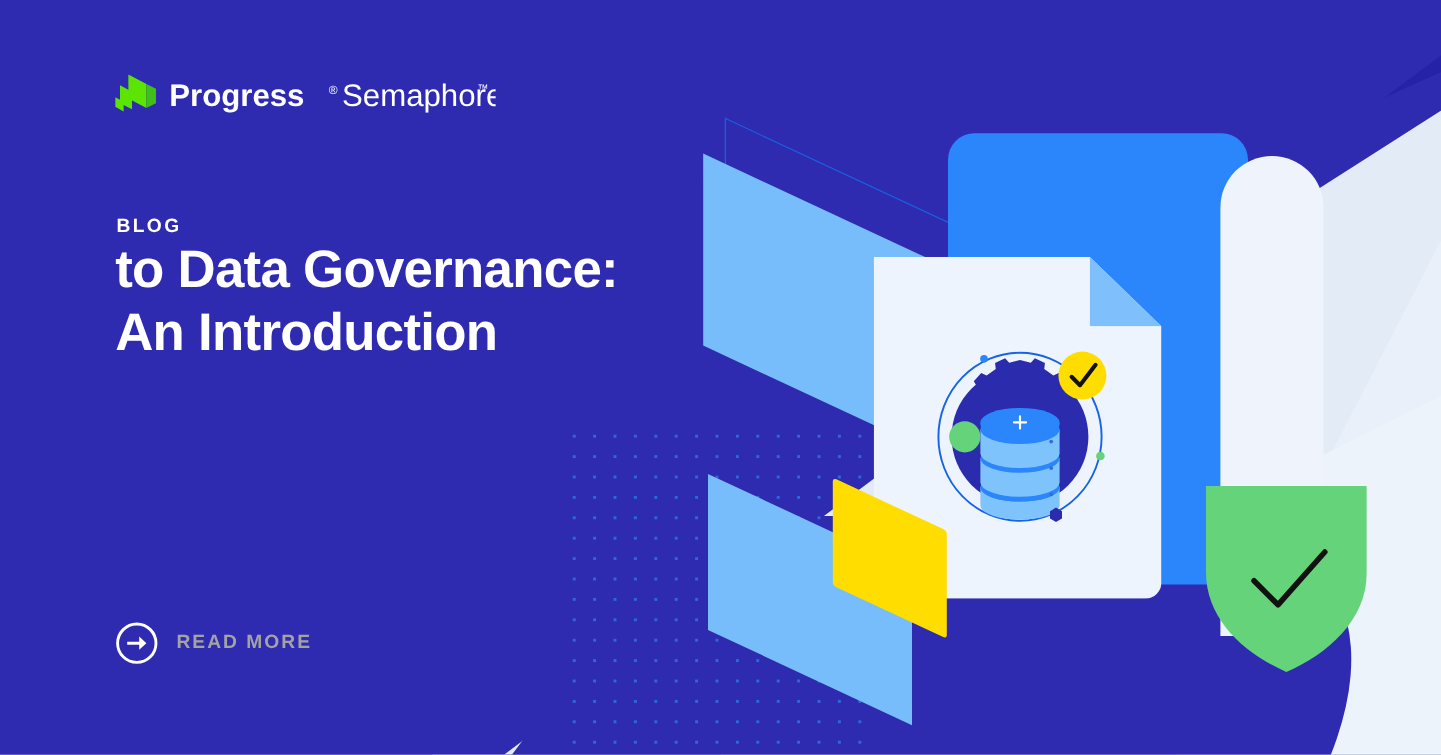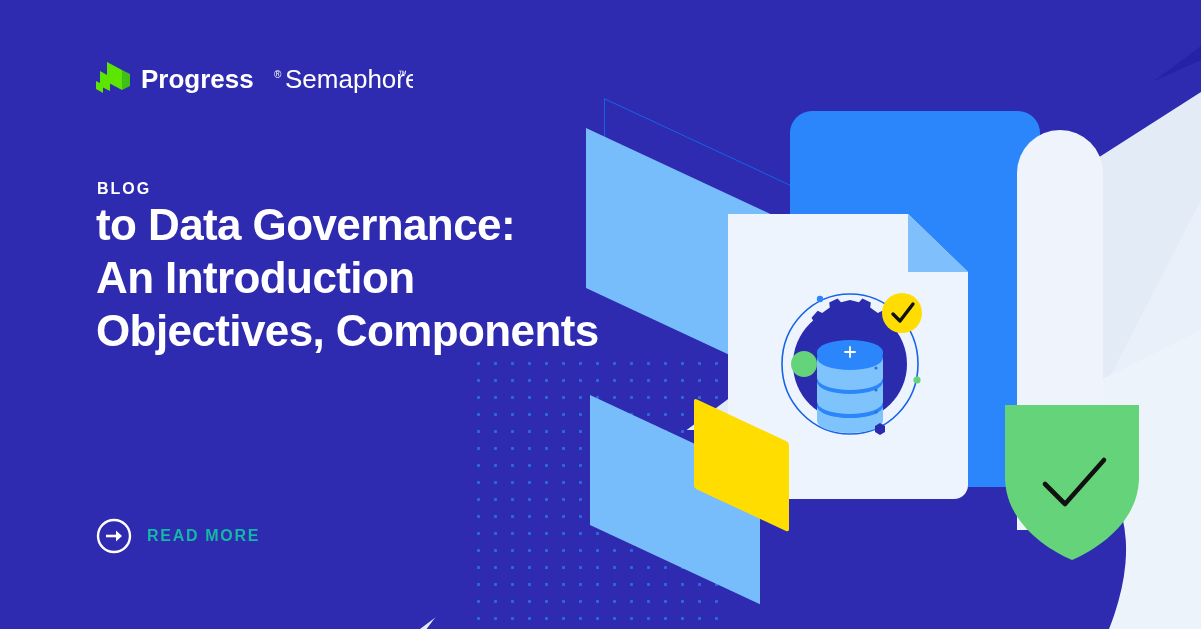--- a/index.html
+++ b/index.html
@@ -147,21 +147,21 @@
     color:#FFFFFF;
     font-size:44px;
     font-weight:bold;
     line-height:53px;
     letter-spacing:-0.6px;
   }
   #headline .line { display:block; white-space:nowrap; }
 
   #cta { position:absolute; left:0px; top:518px; display:flex; align-items:center; gap:15px; cursor:pointer; }
   #cta-icon { width:36px; height:36px; display:block; }
-  #cta-label { color:#14b8a6; font-size:16px; font-weight:bold; letter-spacing:1.7px; }
+  #cta-label { color:#a3a3a3; font-size:16px; font-weight:bold; letter-spacing:1.7px; }
 </style>
 </head>
 <body>
 
 <div id="banner">
 
   <div class="bg-layer" id="bg-pale-diag"></div>
   <div class="bg-layer" id="bg-pale-diag-3"></div>
   <div class="bg-layer" id="bg-pale-diag-2"></div>
   <div class="bg-layer" id="bg-indigo-dark"></div>
@@ -246,21 +246,20 @@
         <text x="144" y="23" font-family="Liberation Sans, sans-serif" font-size="26" fill="#FFFFFF">Semaphore</text>
         <text x="257" y="12" font-family="Liberation Sans, sans-serif" font-size="9" fill="#FFFFFF">™</text>
       </svg>
     </div>
 
     <div id="eyebrow">BLOG</div>
 
     <h1 id="headline">
       <span class="line">to Data Governance:</span>
       <span class="line">An Introduction</span>
-      <span class="line">Objectives, Components</span>
     </h1>
 
     <div id="cta">
       <svg id="cta-icon" viewBox="0 0 36 36">
         <circle cx="18" cy="18" r="16" fill="none" stroke="#FFFFFF" stroke-width="2.4"></circle>
         <line x1="10" y1="18" x2="24" y2="18" stroke="#FFFFFF" stroke-width="2.6" stroke-linecap="butt"></line>
         <polygon points="20,12.5 26,18 20,23.5" fill="#FFFFFF"></polygon>
       </svg>
       <span id="cta-label">READ MORE</span>
     </div>

